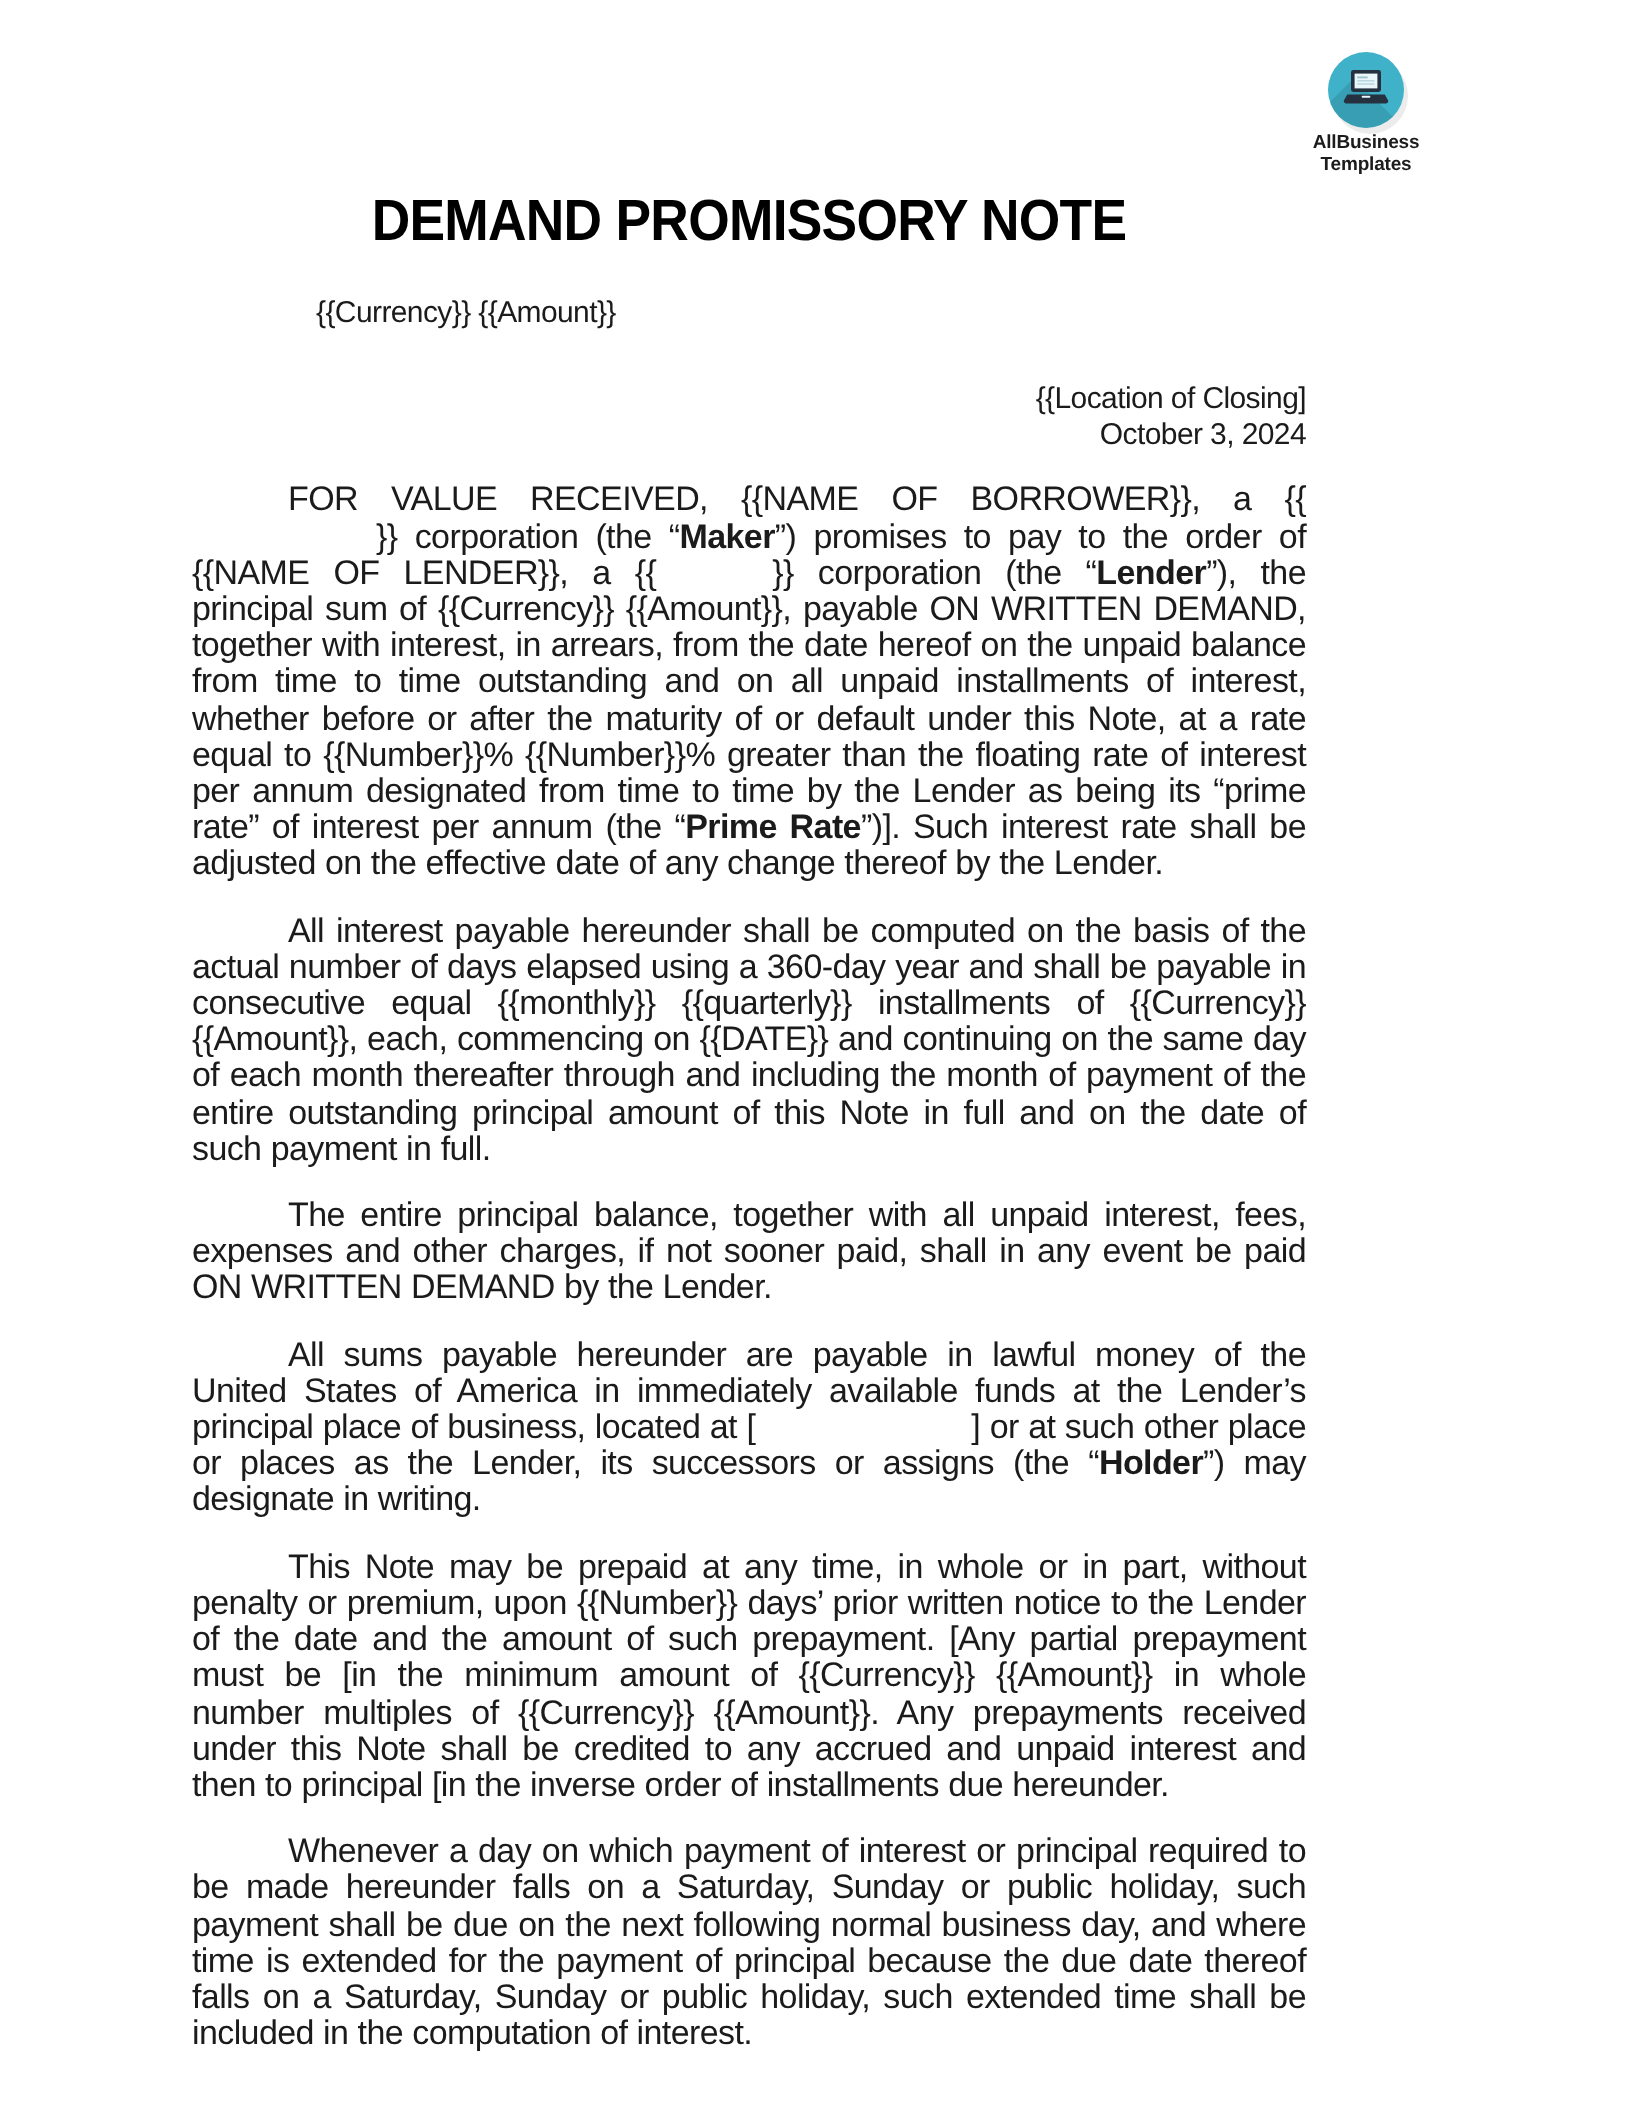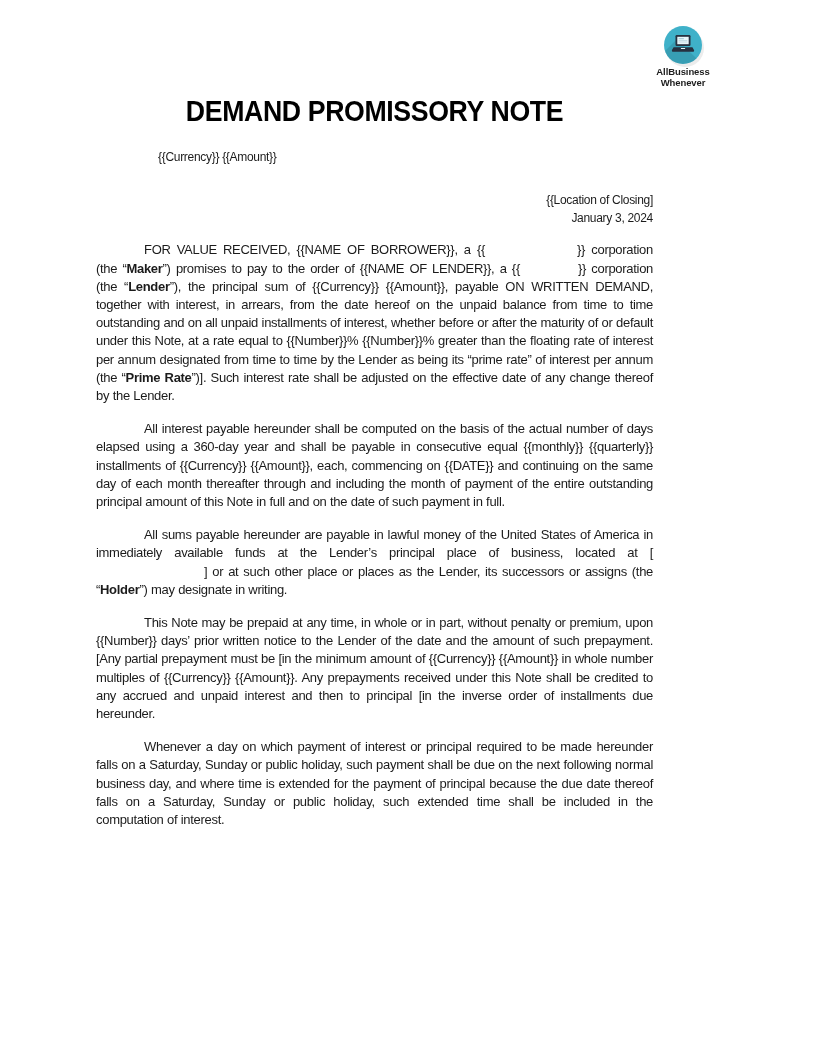--- a/index.html
+++ b/index.html
@@ -70,31 +70,31 @@
     transform: scaleX(0.92);
     transform-origin: 50% 50%;
     white-space: nowrap;
   }
   
   .meta-row {
     display: flex;
     justify-content: space-between;
     align-items: flex-start;
     margin-top: 20px;
-    font-size: 12px;
+    font-size: 15px;
     line-height: 18.2px;
     letter-spacing: -0.3px;
     gap: 36px;
   }
   .meta-left { padding-left: 62px; }
   .meta-right { text-align: right; margin-top: 43px; }
   
   .doc-body { margin-top: 14px; }
   .para {
-    font-size: 13px;
+    font-size: 17px;
     line-height: 18.2px;
     letter-spacing: -0.3px;
     text-align: justify;
     text-indent: 48px;
     margin-bottom: 15px;
     word-spacing: 0.2px;
   }
   .para .bold { font-weight: 700; }
   .para .gap { display: inline-block; height: 1px; }
 </style>
@@ -110,34 +110,35 @@
         <rect id="lp-screen-frame" x="4.5" y="1" width="15" height="11" rx="1.2" fill="#263140"></rect>
         <rect id="lp-screen" x="6.3" y="2.8" width="11.4" height="7.4" fill="#e9f6fa"></rect>
         <rect x="7.6" y="4.2" width="5.2" height="1" fill="#9fc5d1"></rect>
         <rect x="7.6" y="6" width="8.6" height="0.8" fill="#bcd8e0"></rect>
         <rect x="7.6" y="7.6" width="8.6" height="0.8" fill="#bcd8e0"></rect>
         <path id="lp-base" d="M2.6 13.2 h18.8 l1.6 2.9 a1.1 1.1 0 0 1 -1 1.6 H2 a1.1 1.1 0 0 1 -1 -1.6 Z" fill="#263140"></path>
         <rect x="9.8" y="13.9" width="4.4" height="1" rx="0.5" fill="#e9f6fa"></rect>
       </svg>
     </div>
     <div class="logo-name">AllBusiness</div>
-    <div class="logo-name">Whenever</div>
+    <div class="logo-name">Templates</div>
   </div>
 
   <h1 class="doc-title">DEMAND PROMISSORY NOTE</h1>
 
   <div class="meta-row">
     <span class="meta-left">{{Currency}} {{Amount}}</span>
     <span class="meta-right">
       <div>{{Location of Closing]</div>
-      <div>January 3, 2024</div>
+      <div>October 3, 2024</div>
     </span>
   </div>
 
   <div class="doc-body">
       <p class="para"><span>FOR VALUE RECEIVED, {{NAME OF BORROWER}}, a {{</span><span class="gap" style="width: 92px;"></span><span>}} corporation (the “</span><span class="bold">Maker</span><span>”) promises to pay to the order of {{NAME OF LENDER}}, a {{</span><span class="gap" style="width: 58px;"></span><span>}} corporation (the “</span><span class="bold">Lender</span><span>”), the principal sum of {{Currency}} {{Amount}}, payable ON WRITTEN DEMAND, together with interest, in arrears, from the date hereof on the unpaid balance from time to time outstanding and on all unpaid installments of interest, whether before or after the maturity of or default under this Note, at a rate equal to {{Number}}% {{Number}}% greater than the floating rate of interest per annum designated from time to time by the Lender as being its “prime rate” of interest per annum (the “</span><span class="bold">Prime Rate</span><span>”)]. Such interest rate shall be adjusted on the effective date of any change thereof by the Lender.</span></p>
       <p class="para"><span>All interest payable hereunder shall be computed on the basis of the actual number of days elapsed using a 360-day year and shall be payable in consecutive equal {{monthly}} {{quarterly}} installments of {{Currency}} {{Amount}}, each, commencing on {{DATE}} and continuing on the same day of each month thereafter through and including the month of payment of the entire outstanding principal amount of this Note in full and on the date of such payment in full.</span></p>
+      <p class="para"><span>The entire principal balance, together with all unpaid interest, fees, expenses and other charges, if not sooner paid, shall in any event be paid ON WRITTEN DEMAND by the Lender.</span></p>
       <p class="para"><span>All sums payable hereunder are payable in lawful money of the United States of America in immediately available funds at the Lender’s principal place of business, located at [</span><span class="gap" style="width: 108px;"></span><span>] or at such other place or places as the Lender, its successors or assigns (the “</span><span class="bold">Holder</span><span>”) may designate in writing.</span></p>
       <p class="para"><span>This Note may be prepaid at any time, in whole or in part, without penalty or premium, upon {{Number}} days’ prior written notice to the Lender of the date and the amount of such prepayment. [Any partial prepayment must be [in the minimum amount of {{Currency}} {{Amount}} in whole number multiples of {{Currency}} {{Amount}}. Any prepayments received under this Note shall be credited to any accrued and unpaid interest and then to principal [in the inverse order of installments due hereunder.</span></p>
       <p class="para"><span>Whenever a day on which payment of interest or principal required to be made hereunder falls on a Saturday, Sunday or public holiday, such payment shall be due on the next following normal business day, and where time is extended for the payment of principal because the due date thereof falls on a Saturday, Sunday or public holiday, such extended time shall be included in the computation of interest.</span></p>
     </div>
 
 </div>
 
 </body></html>

